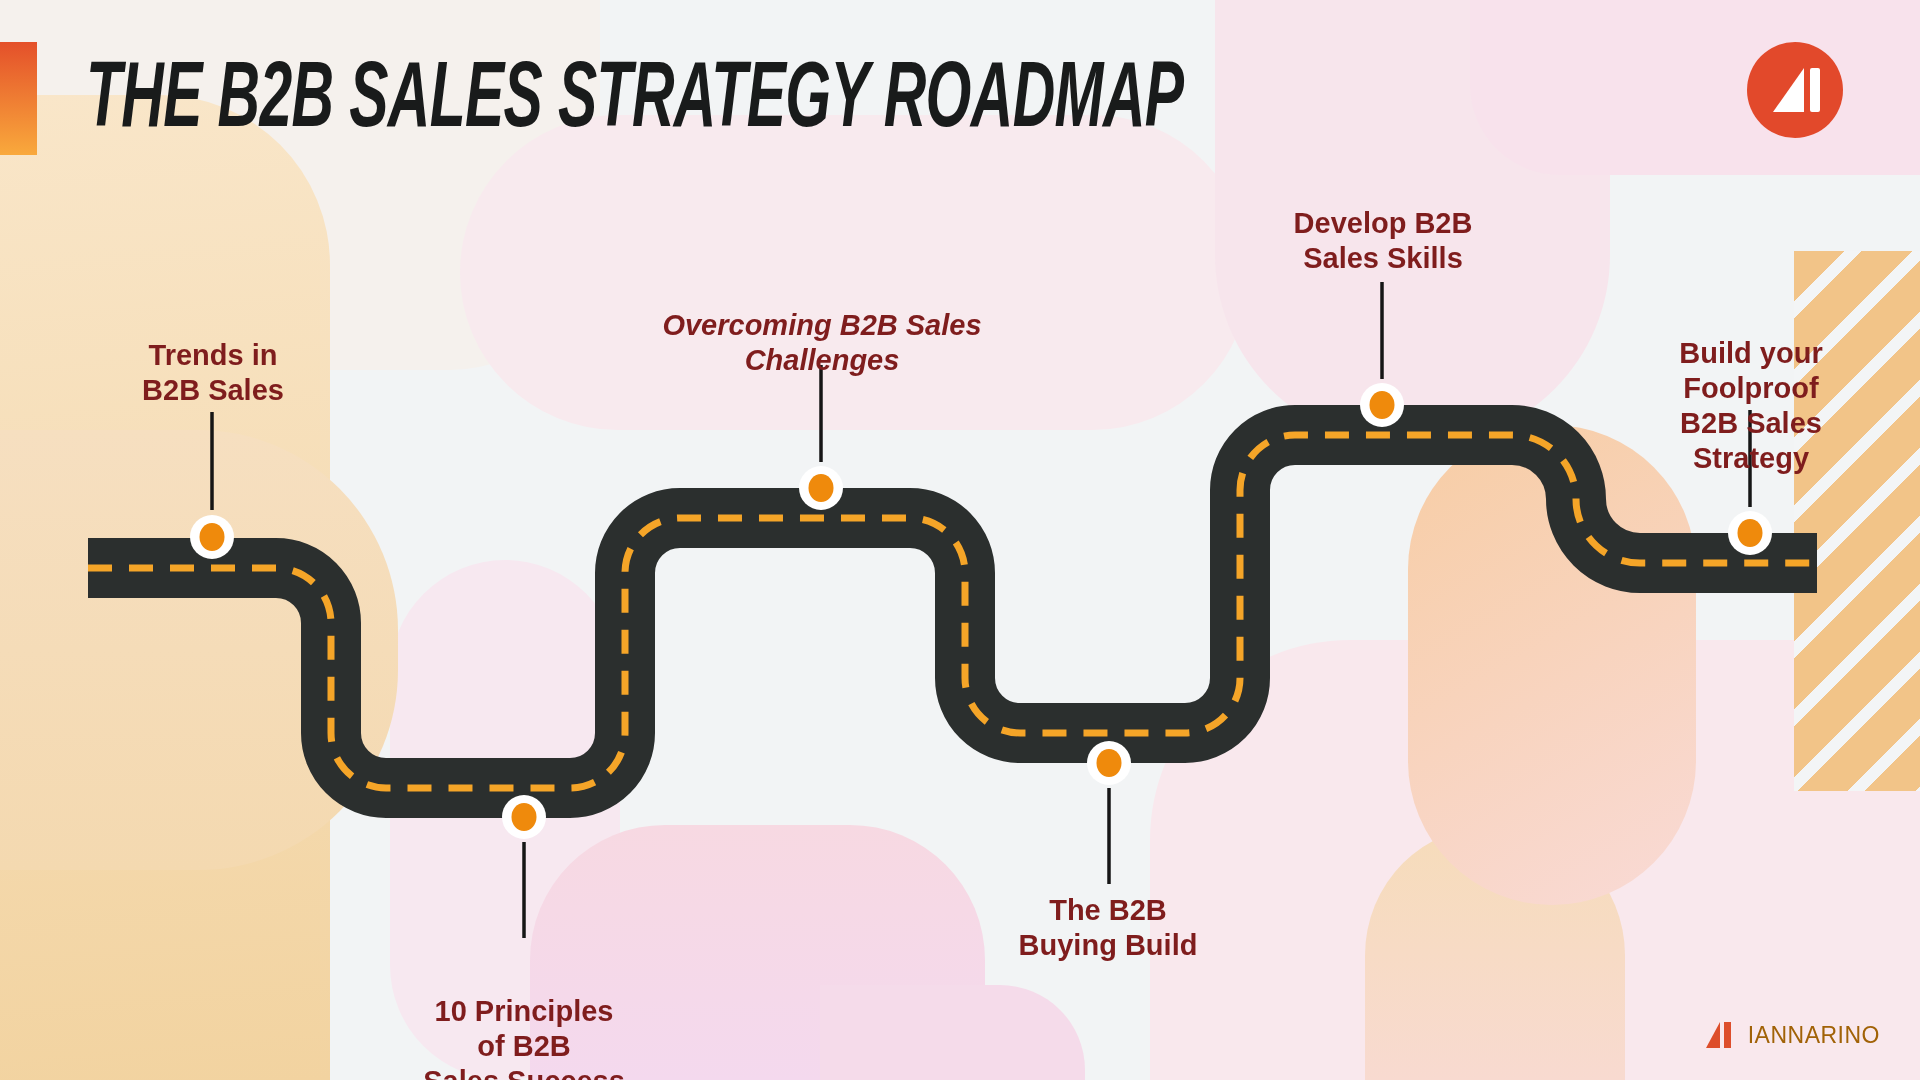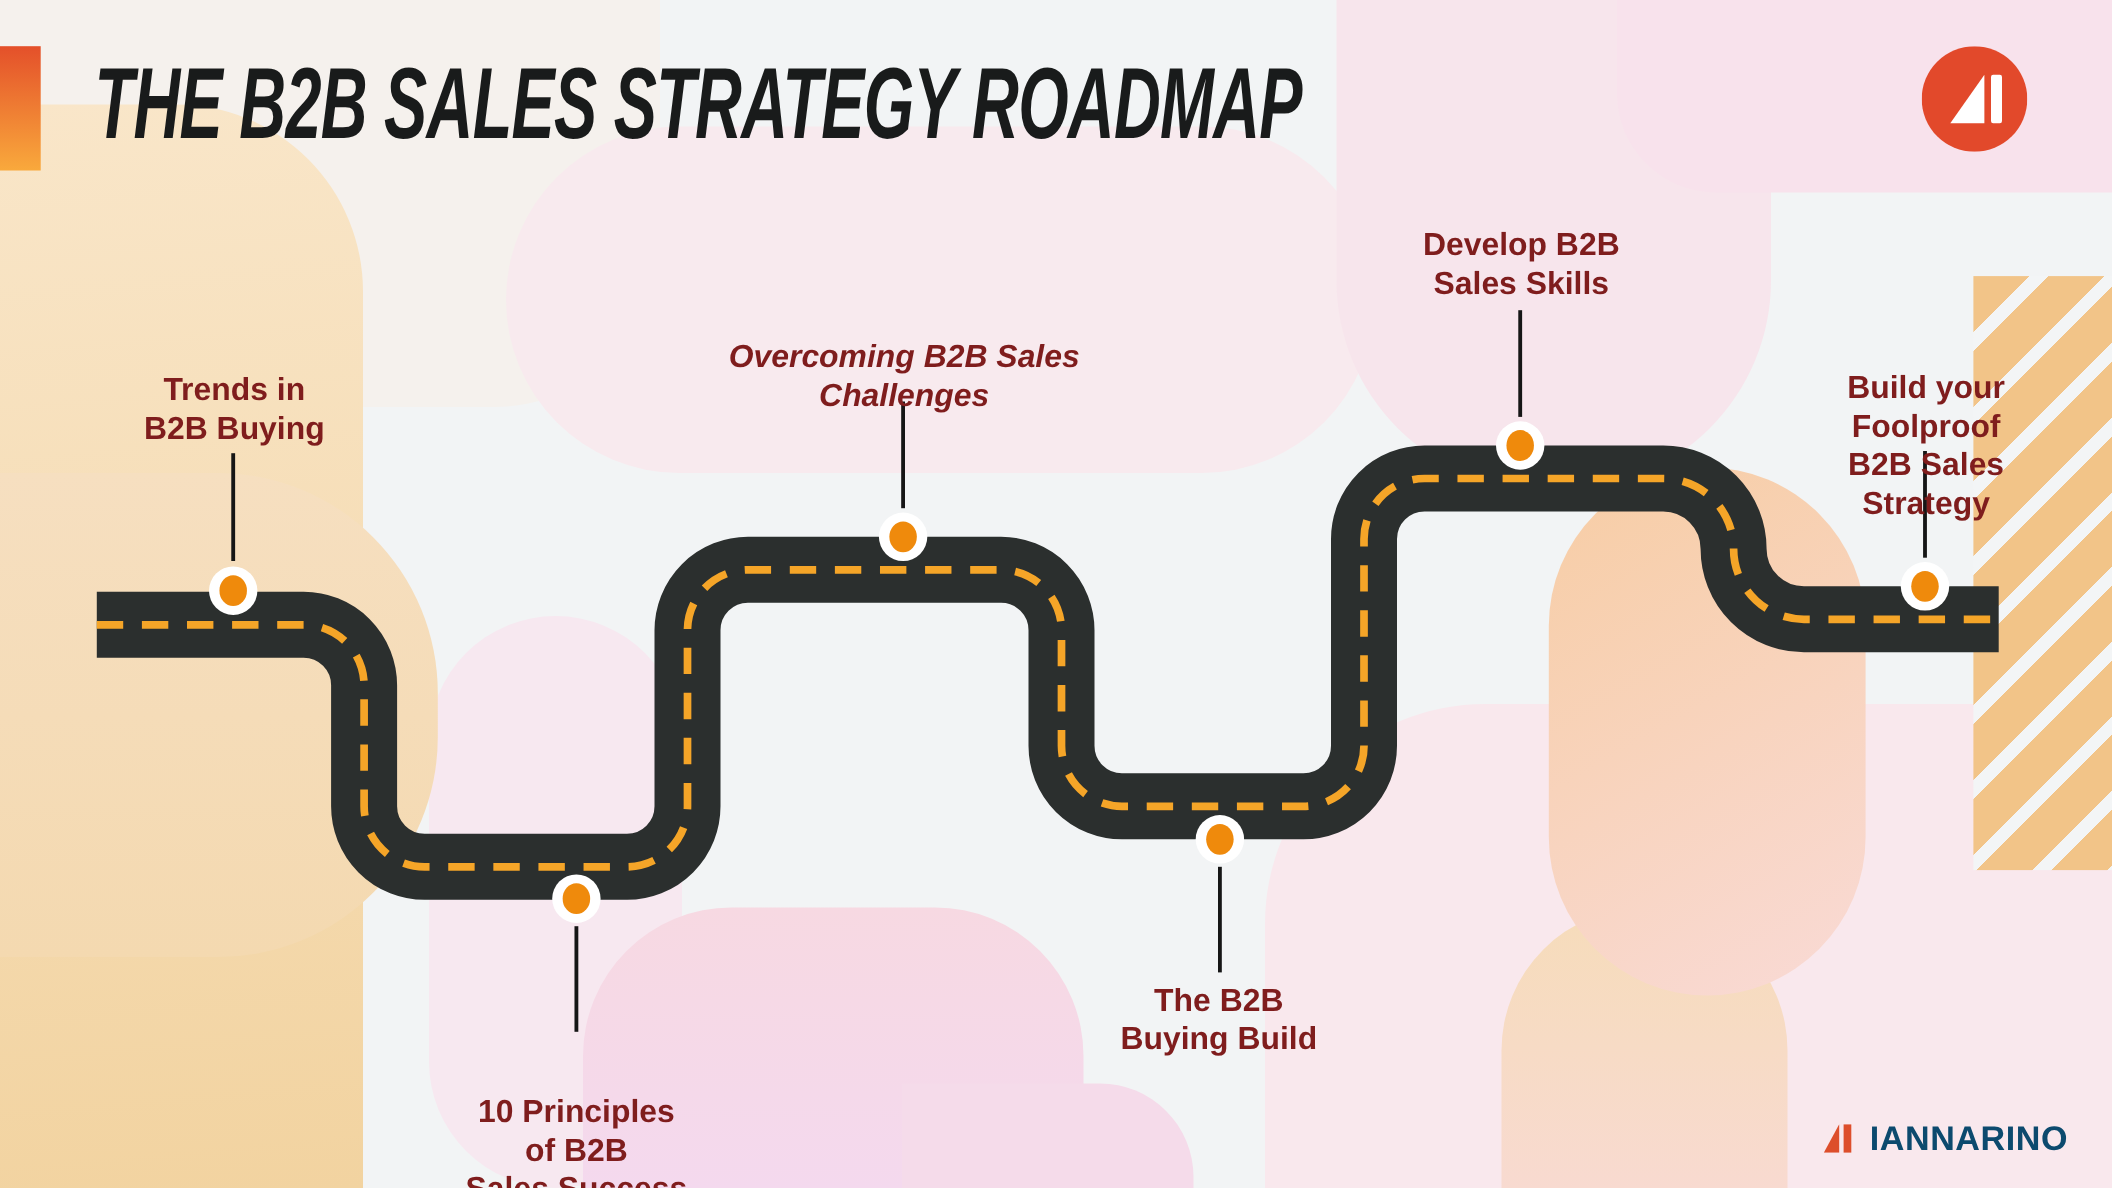--- a/index.html
+++ b/index.html
@@ -48,21 +48,21 @@
     transform:scaleX(0.64);transform-origin:0 0;
   }
   .accent-bar{left:0;top:42px;width:37px;height:113px;background:linear-gradient(180deg,#E4502A,#F9A93C);}
   
   .brand-circle{left:1747px;top:42px;width:96px;height:96px;}
   .footer-brand{
     position:absolute;right:40px;bottom:32px;
     display:flex;align-items:center;gap:6px;
   }
   .footer-wordmark{
-    font-size:31px;font-weight:bold;color:#0c4a6e;letter-spacing:0.5px;
+    font-size:23px;font-weight:normal;color:#a16207;letter-spacing:0.5px;
     line-height:26px;
   }
 </style>
 </head>
 <body>
 
 <div id="canvas">
 
   <div class="blob warm-tl"></div>
   <div class="blob pink-top-a"></div>
@@ -109,21 +109,21 @@
       <circle class="marker-ring" cx="1382" cy="405" r="22"></circle>
         <ellipse class="marker-dot" cx="1382" cy="405" rx="12.5" ry="14"></ellipse>
     </g>
     <g>
       <circle class="marker-ring" cx="1750" cy="533" r="22"></circle>
         <ellipse class="marker-dot" cx="1750" cy="533" rx="12.5" ry="14"></ellipse>
     </g>
   </svg>
 
   <div class="milestone-label" style="left:213px;top:338px;">Trends in
-B2B Buying</div>
+B2B Sales</div>
   <div class="milestone-label" style="left:524px;top:946px;margin-top:48px;">10 Principles
 of B2B
 Sales Success</div>
   <div class="milestone-label" style="left:822px;top:308px;font-style:italic;">Overcoming B2B Sales
 Challenges</div>
   <div class="milestone-label" style="left:1108px;top:893px;">The B2B
 Buying Build</div>
   <div class="milestone-label" style="left:1383px;top:206px;">Develop B2B
 Sales Skills</div>
   <div class="milestone-label" style="left:1751px;top:336px;">Build your Foolproof

